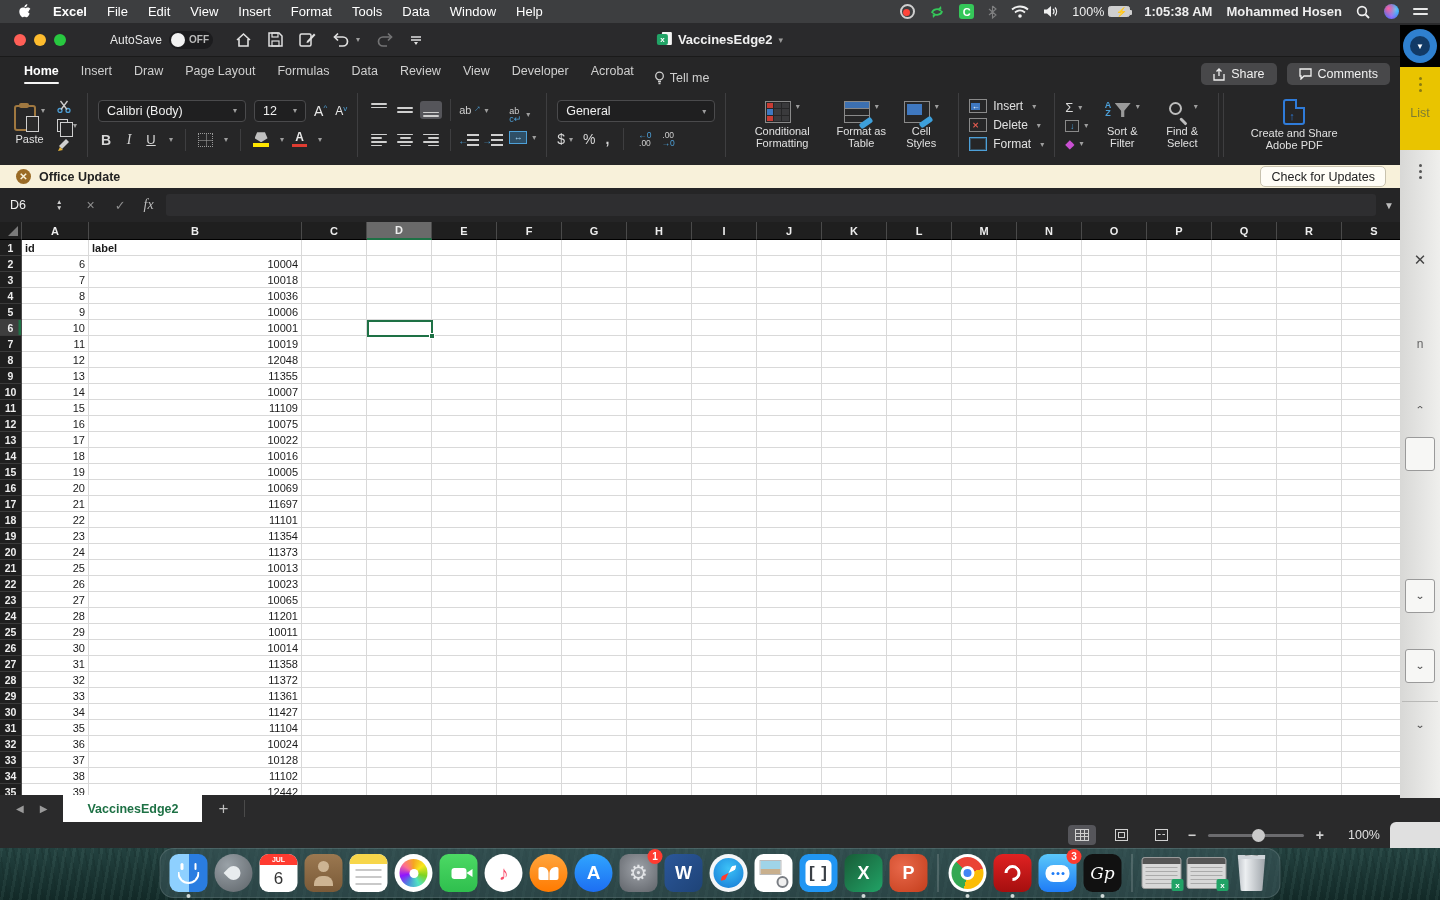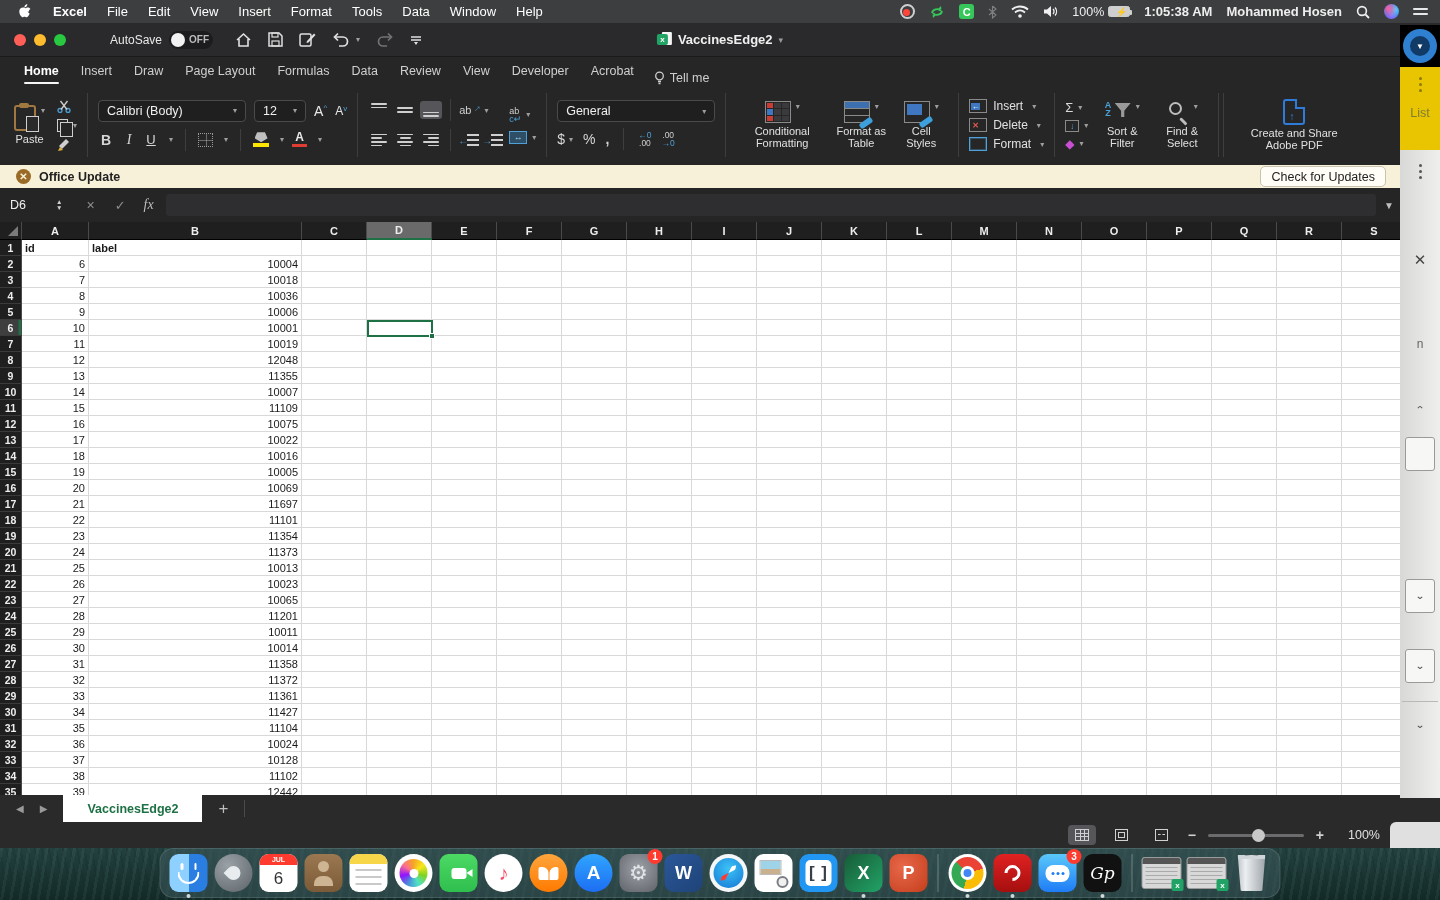--- a/index.html
+++ b/index.html
@@ -485,20 +485,35 @@
         <span class="rtab">Developer</span>
         <span class="rtab">Acrobat</span>
       </div>
     <div class="tellme">
       <svg width="11" height="14" viewBox="0 0 11 14">
           <circle cx="5.5" cy="5" r="3.8" fill="none" stroke="#cfcfcf" stroke-width="1.3"></circle>
           <path d="M4 10.5 H7 M4.5 12.5 H6.5" stroke="#cfcfcf" stroke-width="1.3"></path>
         </svg>
       <span>Tell me</span>
     </div>
+    <div class="tr-actions">
+      <span class="tr-btn">
+        <svg width="12" height="13" viewBox="0 0 12 13">
+            <path d="M1 6 V12 H11 V6" fill="none" stroke="#f0f0f0" stroke-width="1.3"></path>
+            <path d="M6 8 V1 M3.5 3.5 L6 1 L8.5 3.5" fill="none" stroke="#f0f0f0" stroke-width="1.3"></path>
+          </svg>
+        <span>Share</span>
+      </span>
+      <span class="tr-btn">
+        <svg width="13" height="12" viewBox="0 0 13 12">
+            <path d="M1 1 H12 V8 H5 L2 11 V8 H1 Z" fill="none" stroke="#f0f0f0" stroke-width="1.3"></path>
+          </svg>
+        <span>Comments</span>
+      </span>
+    </div>
   </div>
 
   <div class="ribbon">
     <div class="rgroup">
       <div class="bigbtn">
         <div class="ic-row">
             <span class="paste-ic">
               <span class="sheet"></span>
             </span>
             <span class="chev">▾</span>

